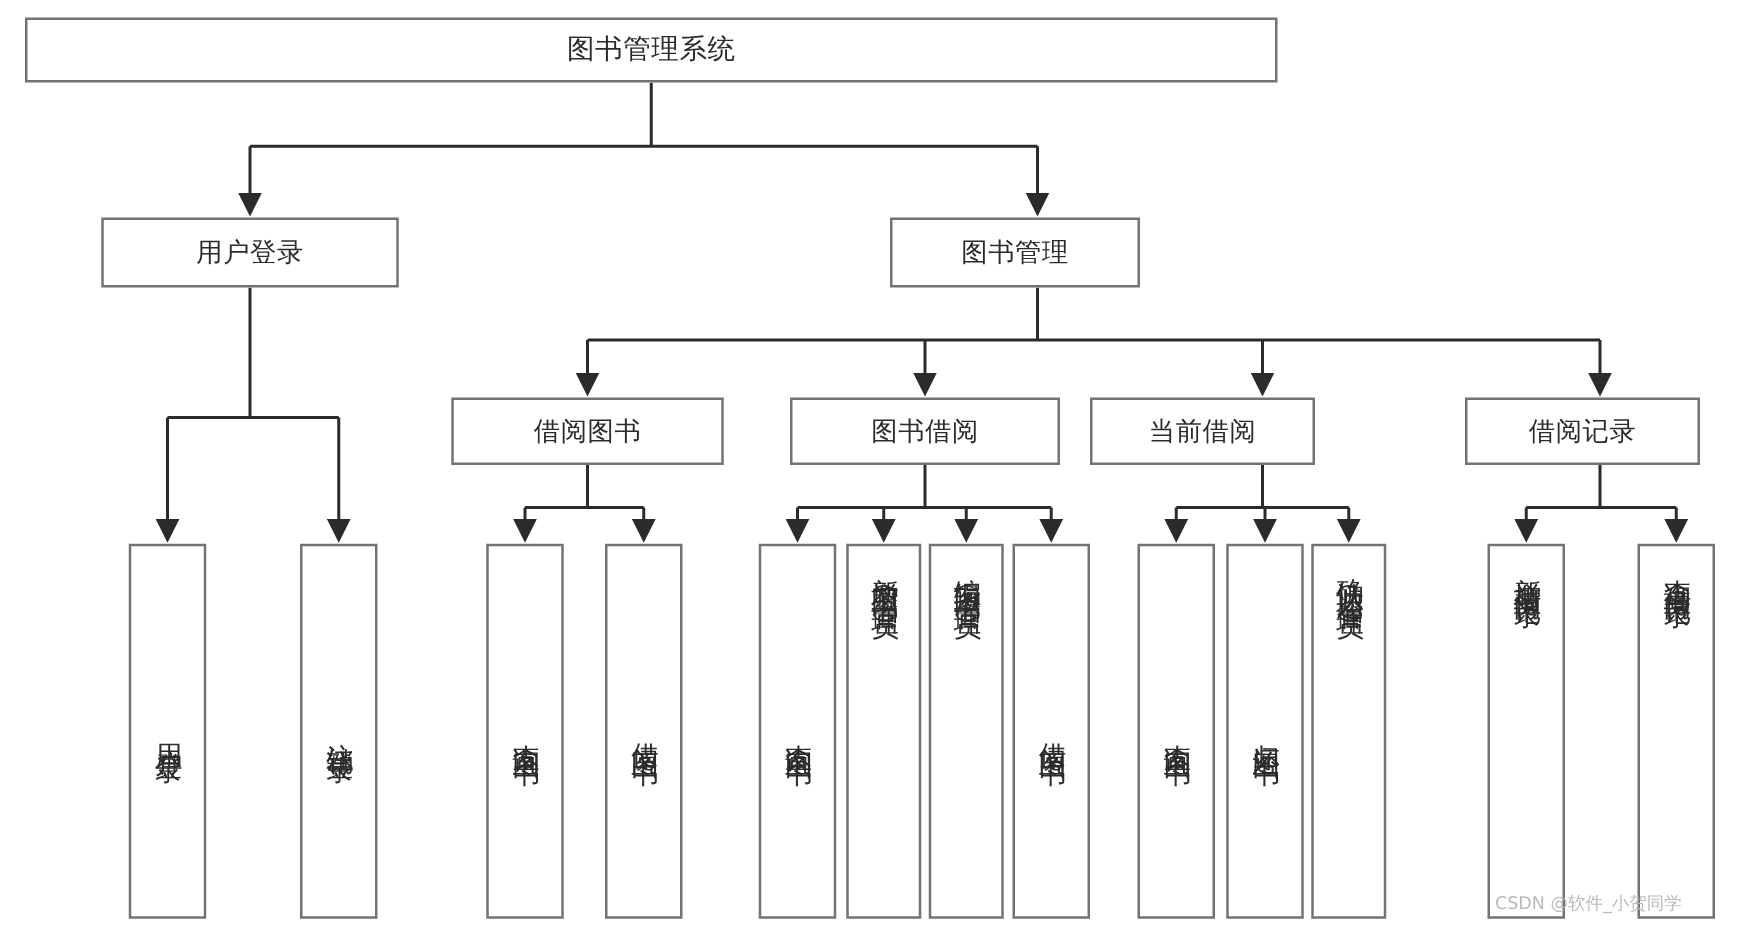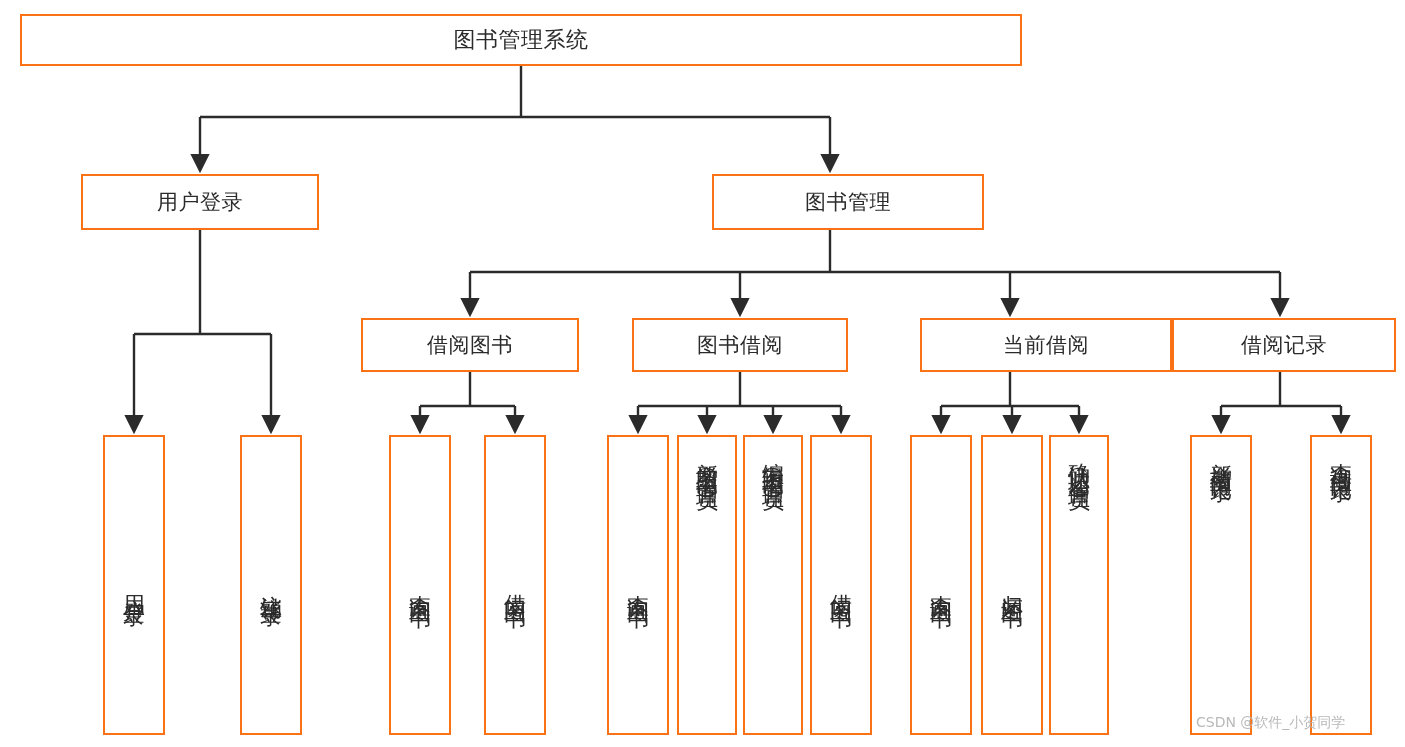--- a/index.html
+++ b/index.html
@@ -23,21 +23,21 @@
     left: 0;
     top: 0;
     width: 1405px;
     height: 747px;
     pointer-events: none;
   }
   .node {
     position: absolute;
     box-sizing: border-box;
     background: #ffffff;
-    border: 2px solid #f97316;
+    border: 2px solid #737373;
     display: flex;
     align-items: center;
     justify-content: center;
     z-index: 2;
   }
   .node-label {
     color: #2b2b2b;
     line-height: 1.18;
     text-align: center;
     white-space: nowrap;
@@ -135,37 +135,37 @@
   </svg>
 
   <div class="node horiz root" style="left: 20px; top: 14px; width: 1002px; height: 52px;">
     <span class="node-label">图书管理系统</span>
   </div>
 
   <div class="node horiz" style="left: 81px; top: 174px; width: 238px; height: 56px;">
     <span class="node-label">用户登录</span>
   </div>
 
-  <div class="node horiz" style="left: 712px; top: 174px; width: 272px; height: 56px; align-items: center;">
+  <div class="node horiz" style="left: 712px; top: 174px; width: 200px; height: 56px; align-items: center;">
     <span class="node-label">图书管理</span>
   </div>
 
   <div class="node horiz" style="left: 361px; top: 318px; width: 218px; height: 54px;">
     <span class="node-label">借阅图书</span>
   </div>
 
   <div class="node horiz" style="left: 632px; top: 318px; width: 216px; height: 54px;">
     <span class="node-label">图书借阅</span>
   </div>
 
-  <div class="node horiz" style="left: 920px; top: 318px; width: 252px; height: 54px;">
+  <div class="node horiz" style="left: 872px; top: 318px; width: 180px; height: 54px;">
     <span class="node-label">当前借阅</span>
   </div>
 
-  <div class="node horiz" style="left: 1172px; top: 318px; width: 224px; height: 54px;">
+  <div class="node horiz" style="left: 1172px; top: 318px; width: 188px; height: 54px;">
     <span class="node-label">借阅记录</span>
   </div>
 
   <div id="leaf-layer">
       <div class="node vert centered" style="left: 103px; top: 435px; width: 62px; height: 300px;">
         <span class="node-label">用户登录</span>
       </div>
       <div class="node vert centered" style="left: 240px; top: 435px; width: 62px; height: 300px;">
         <span class="node-label">注销登录</span>
       </div>

